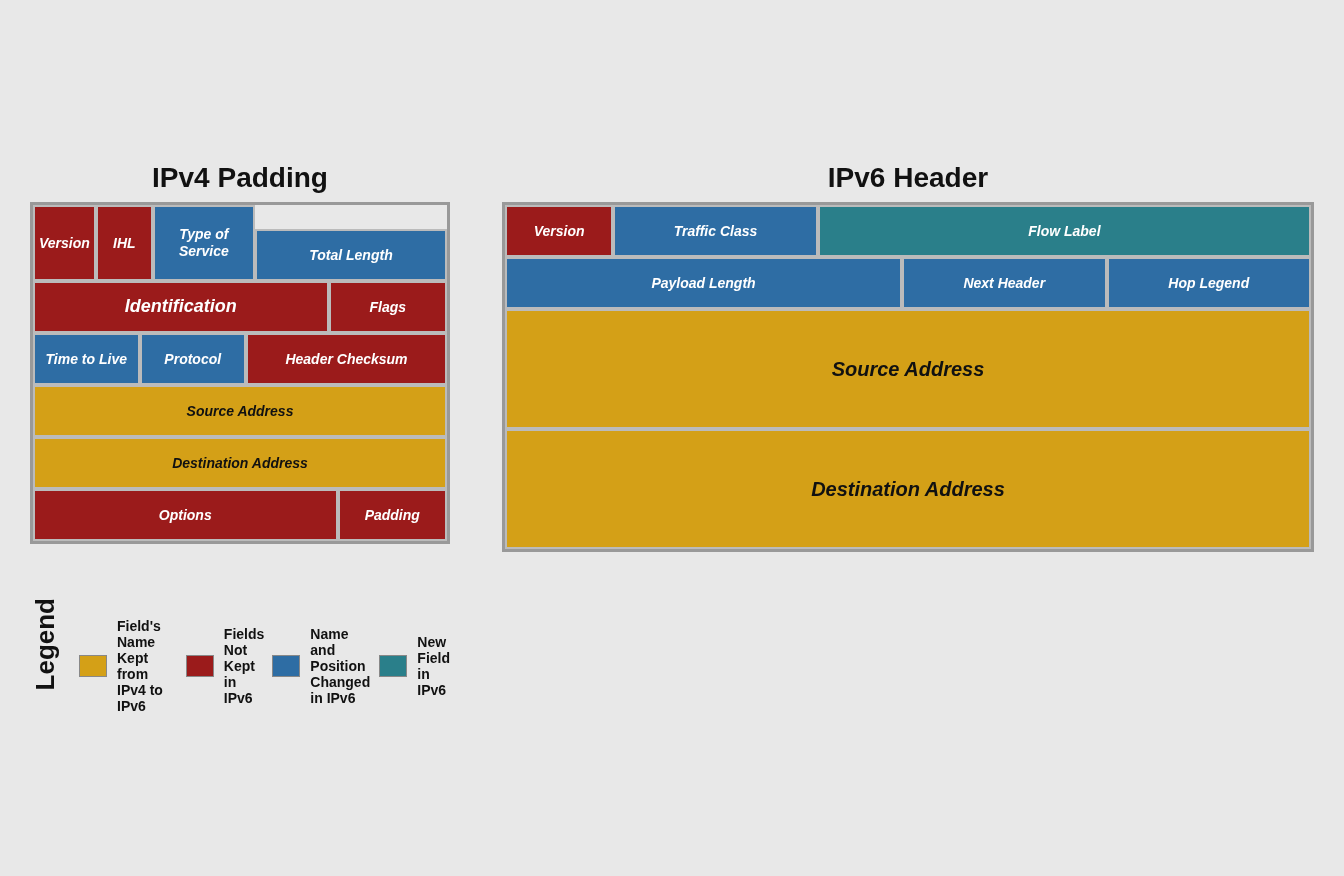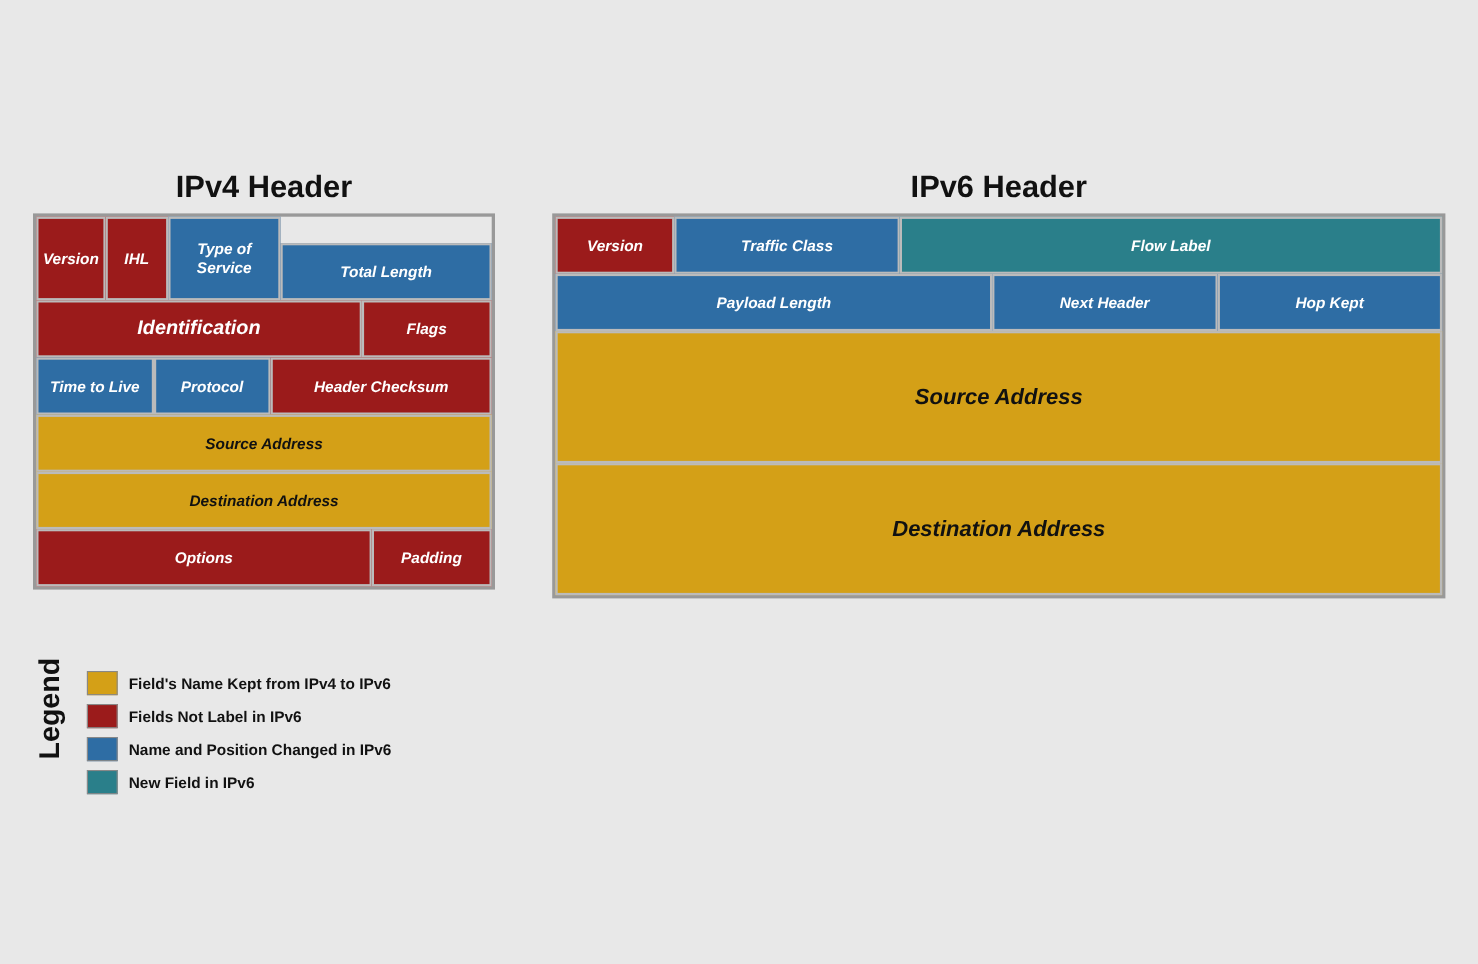--- a/index.html
+++ b/index.html
@@ -78,21 +78,20 @@
     .legend-title-rotated {
       writing-mode: vertical-rl;
       transform: rotate(180deg);
       font-size: 26px;
       font-weight: 900;
       color: #111;
       margin-right: 6px;
     }
     .legend-items {
       display: flex;
-      flex-direction: column;
       gap: 8px;
       margin-top: 44px;
     }
     .legend-item {
       display: flex;
       align-items: center;
       gap: 10px;
     }
     .legend-color-box {
       width: 28px;
@@ -105,21 +104,21 @@
       font-weight: 600;
       color: #111;
     }
   </style>
 </head>
 <body>
 
 <div class="main-container">
 
   <div class="left-panel">
-    <div class="section-title">IPv4 Header</div>
+    <div class="section-title">IPv4 Padding</div>
     <div class="header-table" id="ipv4-table">
         <div class="ipv4-row">
           <div class="cell" style="flex: 1 1 0%; background-color: rgb(155, 27, 27); color: rgb(255, 255, 255); border: 2px solid rgb(187, 187, 187); min-height: 52px; font-size: 14px;">Version</div>
           <div class="cell" style="flex: 1 1 0%; background-color: rgb(155, 27, 27); color: rgb(255, 255, 255); border: 2px solid rgb(187, 187, 187); min-height: 52px; font-size: 14px;">IHL</div>
           <div class="cell" style="flex: 2 1 0%; background-color: rgb(46, 109, 164); color: rgb(255, 255, 255); border: 2px solid rgb(187, 187, 187); min-height: 52px; font-size: 14px;">Type of
 Service</div>
           <div class="cell" style="flex: 4 1 0%; background-color: rgb(46, 109, 164); color: rgb(255, 255, 255); border: 2px solid rgb(187, 187, 187); min-height: 52px; font-size: 14px; margin-top: 24px;">Total Length</div>
         </div>
         <div class="ipv4-row">
           <div class="cell" style="flex: 4 1 0%; background-color: rgb(155, 27, 27); color: rgb(255, 255, 255); border: 2px solid rgb(187, 187, 187); min-height: 52px; font-size: 18px;">Identification</div>
@@ -144,21 +143,21 @@
 
     <div class="legend-section">
       <div class="legend-title-rotated">Legend</div>
       <div class="legend-items" id="legend-items">
           <div class="legend-item">
             <div class="legend-color-box" style="background-color: rgb(212, 160, 23);"></div>
             <span class="legend-label">Field's Name Kept from IPv4 to IPv6</span>
           </div>
           <div class="legend-item">
             <div class="legend-color-box" style="background-color: rgb(155, 27, 27);"></div>
-            <span class="legend-label">Fields Not Label in IPv6</span>
+            <span class="legend-label">Fields Not Kept in IPv6</span>
           </div>
           <div class="legend-item">
             <div class="legend-color-box" style="background-color: rgb(46, 109, 164);"></div>
             <span class="legend-label">Name and Position Changed in IPv6</span>
           </div>
           <div class="legend-item">
             <div class="legend-color-box" style="background-color: rgb(42, 127, 138);"></div>
             <span class="legend-label">New Field in IPv6</span>
           </div>
         </div>
@@ -171,21 +170,21 @@
         <div class="ipv4-row">
           <div class="cell" style="flex: 1 1 0%; background-color: rgb(155, 27, 27); color: rgb(255, 255, 255); border: 2px solid rgb(187, 187, 187); min-height: 52px; font-size: 14px;">Version</div>
           <div class="cell" style="flex: 2 1 0%; background-color: rgb(46, 109, 164); color: rgb(255, 255, 255); border: 2px solid rgb(187, 187, 187); min-height: 52px; font-size: 14px;">Traffic
 Class</div>
           <div class="cell" style="flex: 5 1 0%; background-color: rgb(42, 127, 138); color: rgb(255, 255, 255); border: 2px solid rgb(187, 187, 187); min-height: 52px; font-size: 14px;">Flow Label</div>
         </div>
         <div class="ipv4-row">
           <div class="cell" style="flex: 4 1 0%; background-color: rgb(46, 109, 164); color: rgb(255, 255, 255); border: 2px solid rgb(187, 187, 187); min-height: 52px; font-size: 14px;">Payload Length</div>
           <div class="cell" style="flex: 2 1 0%; background-color: rgb(46, 109, 164); color: rgb(255, 255, 255); border: 2px solid rgb(187, 187, 187); min-height: 52px; font-size: 14px;">Next
 Header</div>
-          <div class="cell" style="flex: 2 1 0%; background-color: rgb(46, 109, 164); color: rgb(255, 255, 255); border: 2px solid rgb(187, 187, 187); min-height: 52px; font-size: 14px;">Hop Kept</div>
+          <div class="cell" style="flex: 2 1 0%; background-color: rgb(46, 109, 164); color: rgb(255, 255, 255); border: 2px solid rgb(187, 187, 187); min-height: 52px; font-size: 14px;">Hop Legend</div>
         </div>
         <div class="ipv4-row">
           <div class="cell" style="flex: 8 1 0%; background-color: rgb(212, 160, 23); color: rgb(17, 17, 17); border: 2px solid rgb(187, 187, 187); min-height: 120px; font-size: 20px;">Source Address</div>
         </div>
         <div class="ipv4-row">
           <div class="cell" style="flex: 8 1 0%; background-color: rgb(212, 160, 23); color: rgb(17, 17, 17); border: 2px solid rgb(187, 187, 187); min-height: 120px; font-size: 20px;">Destination Address</div>
         </div>
       </div>
   </div>
 </div>

